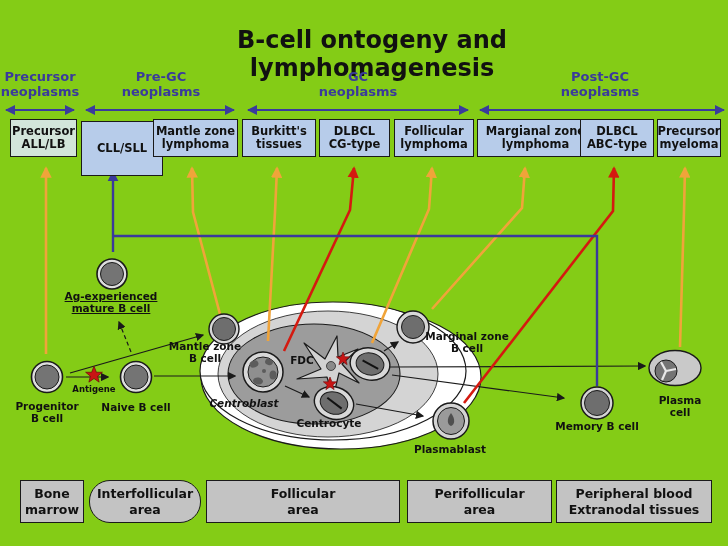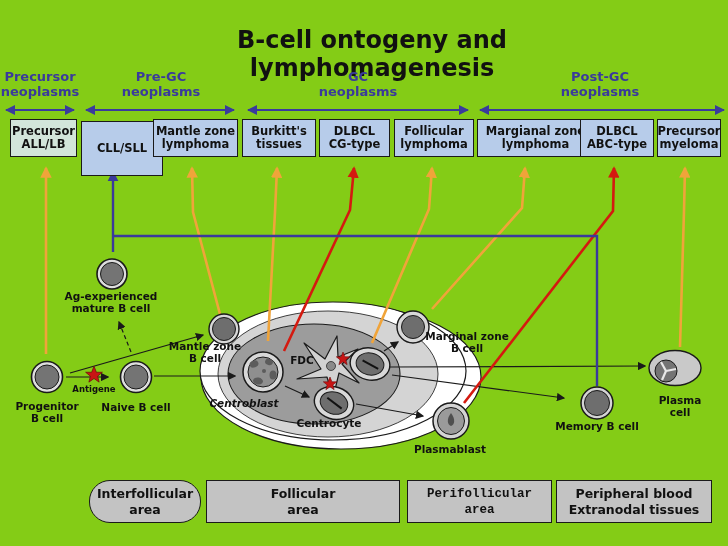--- a/index.html
+++ b/index.html
@@ -193,35 +193,37 @@
 lymphoma</div>
   <div class="nbox" style="left:580px; top:119px; width:74px; height:38px;">DLBCL
 ABC-type</div>
   <div class="nbox" style="left:657px; top:119px; width:64px; height:38px;">Precursor
 myeloma</div>
 
   <div class="lbl cell-lbl" style="left:47px;  top:400px;">Progenitor
 B cell</div>
   <div class="lbl tiny-lbl" style="left:94px;  top:384px;">Antigene</div>
   <div class="lbl cell-lbl" style="left:136px; top:401px;">Naive B cell</div>
-  <div class="lbl cell-lbl" style="left:111px; top:290px;">Ag-experienced
+  <div class="lbl cell-lbl" style="left:111px; top:290px;text-decoration:underline;">Ag-experienced
 mature B cell</div>
   <div class="lbl cell-lbl" style="left:205px; top:340px;">Mantle zone
 B cell</div>
   <div class="lbl cell-lbl" style="left:244px; top:397px;font-style:italic;">Centroblast</div>
   <div class="lbl cell-lbl" style="left:302px; top:354px;">FDC</div>
   <div class="lbl cell-lbl" style="left:329px; top:417px;">Centrocyte</div>
   <div class="lbl cell-lbl" style="left:467px; top:330px;">Marginal zone
 B cell</div>
   <div class="lbl cell-lbl" style="left:450px; top:443px;">Plasmablast</div>
   <div class="lbl cell-lbl" style="left:597px; top:420px;">Memory B cell</div>
   <div class="lbl cell-lbl" style="left:680px; top:394px;">Plasma cell</div>
 
+  <div class="abox" style="left:20px;  width:64px;">Bone
+marrow</div>
   <div class="abox" style="left:89px;  width:112px;border-radius:21px;">Interfollicular
 area</div>
   <div class="abox" style="left:206px; width:194px;">Follicular
 area</div>
-  <div class="abox" style="left:407px; width:145px;font-family:Liberation Mono, monospace;">Perifollicular
+  <div class="abox" style="left:407px; width:145px;">Perifollicular
 area</div>
   <div class="abox" style="left:556px; width:156px;">Peripheral blood
 Extranodal tissues</div>
 
 </div>
 
 </body></html>

